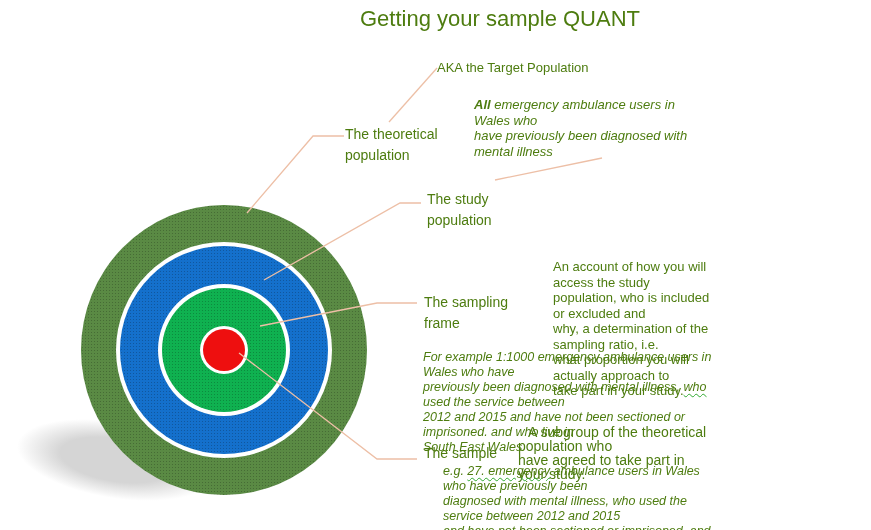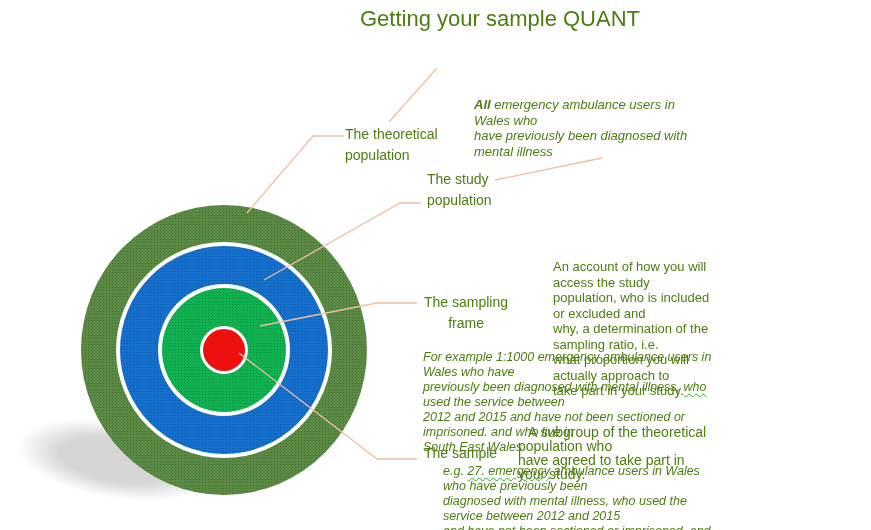--- a/index.html
+++ b/index.html
@@ -58,24 +58,24 @@
     text-decoration-style:wavy;
     text-decoration-color:#2faa2f;
     text-decoration-thickness:1px;
     text-underline-offset:2px;
   }
 
   #aka-target{left:437px;top:60px;}
   #theoretical-desc{left:474px;top:97px;}
   #theoretical-label{left:345px;top:124px;}
   #aka-accessible{left:608px;top:150px;}
-  #study-label{left:427px;top:169px;}
+  #study-label{left:427px;top:189px;}
   #study-desc{left:536px;top:192px;}
   #samplingframe-desc{left:553px;top:259px;}
-  #samplingframe-label{left:424px;top:292px;text-align:center;}
+  #samplingframe-label{left:424px;top:292px;}
   #forexample-text{left:423px;top:350px;}
   #subgroup-desc{left:518px;top:425px;font-size:14px;line-height:14px;text-indent:10px;}
   #sample-label{left:424px;top:443px;}
   #eg-text{left:443px;top:464px;}
 </style>
 </head>
 <body>
 
 <div id="slide">
 
@@ -95,20 +95,21 @@
 
   <svg id="connectors" class="abs" width="871" height="530">
     <polyline points="389,122 437,68"></polyline>
     <polyline points="247,213 313,136 344,136"></polyline>
     <polyline points="495,180 602,158"></polyline>
     <polyline points="264,280 400,203 421,203"></polyline>
     <polyline points="260,326 377,303 417,303"></polyline>
     <polyline points="239,353 377,459 417,459"></polyline>
   </svg>
 
+  <div id="aka-target" class="abs aka">AKA the Target Population</div>
   <div id="theoretical-desc" class="abs body-it pre"><span class="lead">All</span><span> emergency ambulance users in Wales who
 have previously been diagnosed with mental illness</span></div>
   <div id="theoretical-label" class="abs biglabel pre">The theoretical
 population</div>
 
   <div id="study-label" class="abs biglabel pre">The study
 population</div>
 
   <div id="samplingframe-desc" class="abs body-reg pre">An account of how you will access the study
 population, who is included or excluded and

